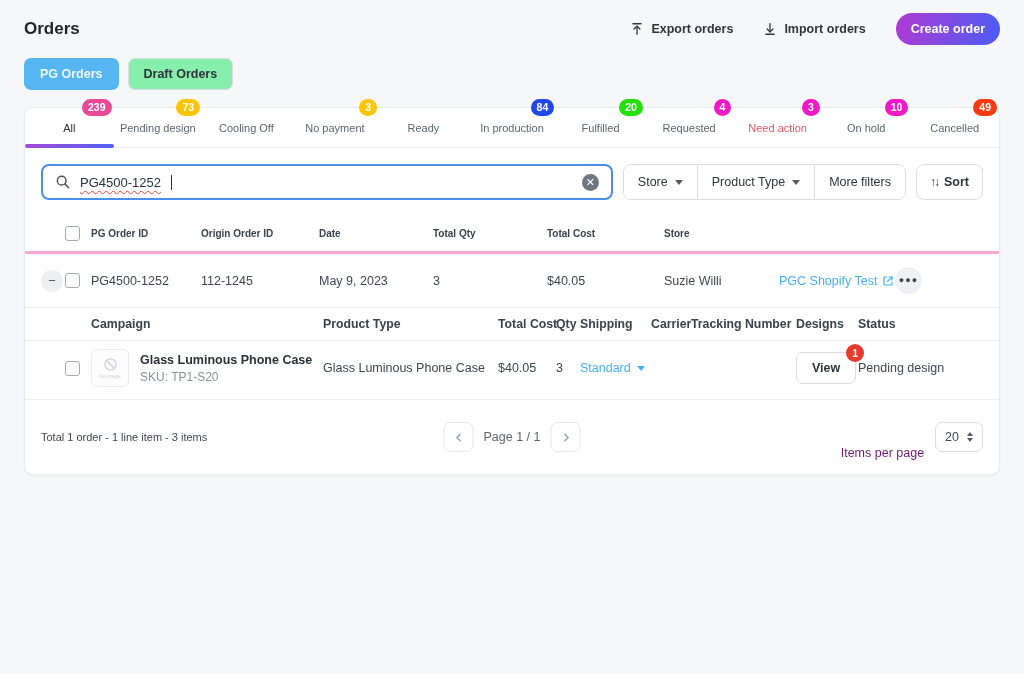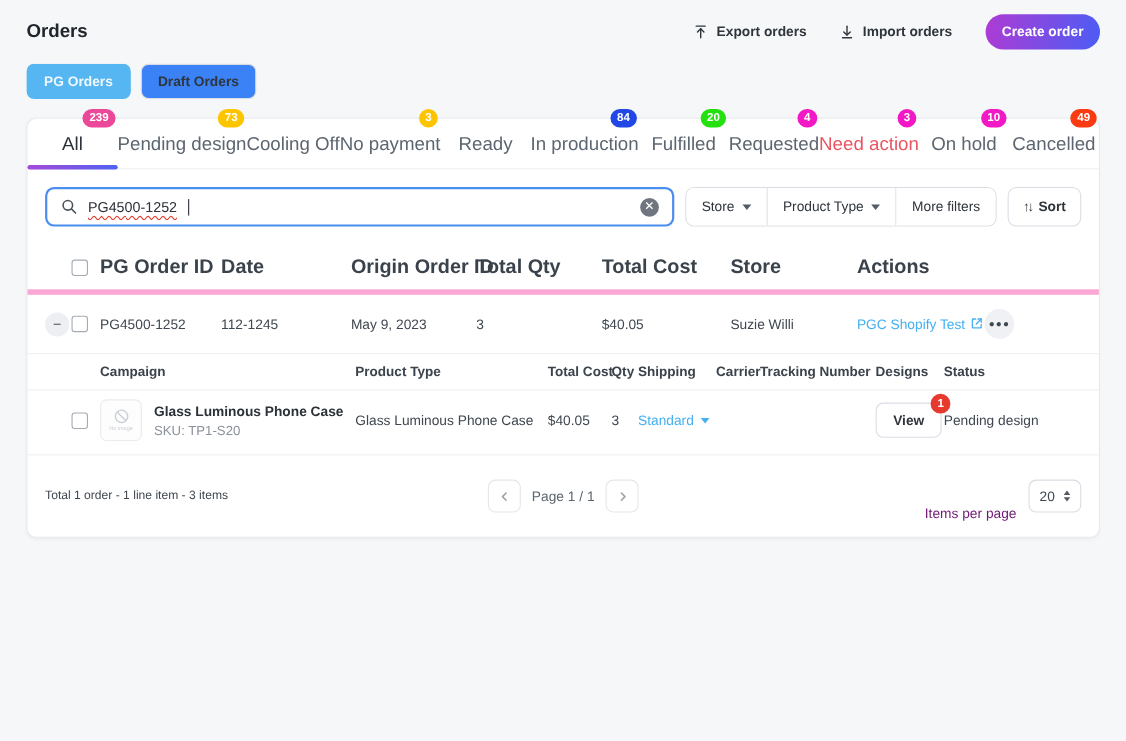--- a/index.html
+++ b/index.html
@@ -17,27 +17,27 @@
   .text-btn { display:flex; align-items:center; gap:7px; font-weight:bold; font-size:12.5px; color:#2f353c; cursor:pointer; background:none; border:none; }
   .create-btn {
     border:none; cursor:pointer; color:#fff; font-weight:bold; font-size:12.5px;
     padding:9px 15px; border-radius:16px;
     background:linear-gradient(100deg, #ae3bd3 0%, #4b5df5 100%);
   }
   
   .type-tabs { display:flex; gap:9px; padding:13px 24px 0 24px; }
   .type-tab { padding:8px 15px; border-radius:7px; font-size:12.5px; font-weight:bold; cursor:pointer; border:1px solid transparent; }
   .type-tab.active { background:#55b6f1; color:#eef8ff; }
-  .type-tab.inactive { background:#3b82f6; border-color:#d9dde3; color:#2f353c;text-align:right; }
+  .type-tab.inactive { background:#86efac; border-color:#d9dde3; color:#2f353c;text-align:right; }
   
   .card { margin:17px 24px 0 24px; background:#fff; border:1px solid #e9ebef; border-radius:9px; box-shadow:0 1px 3px rgba(20,30,40,.04); }
   
   .status-tabs { display:flex; border-bottom:1px solid #edeff2; }
   .status-tab { flex:1; position:relative; text-align:center; padding:13px 0 12px 0; cursor:pointer; }
-  .tab-label { font-size:17px; color:#5c6670; white-space:nowrap; }
+  .tab-label { font-size:11px; color:#5c6670; white-space:nowrap; }
   .status-tab.active .tab-label { color:#2b3138; }
   .status-tab.active::after {
     content:""; position:absolute; left:0; right:0; bottom:-1px; height:4px; border-radius:3px;
     background:linear-gradient(90deg,#a44ad9,#4f62f3);
   }
   .tab-badge {
     position:absolute; top:-9px; right:2px; min-width:15px; padding:2px 6px; border-radius:10px;
     color:#fff; font-size:10.5px; font-weight:bold; text-align:center; line-height:1.2;
   }
   .tab-badge:empty { display:none; }
@@ -59,32 +59,32 @@
   }
   .filter-group { display:flex; border:1px solid #d9dde3; border-radius:8px; overflow:hidden; background:#fff; height:36px; }
   .filter-btn { display:flex; align-items:center; gap:7px; padding:0 14px; font-size:12.5px; color:#2f353c; background:#fff; border:none; border-right:1px solid #d9dde3; cursor:pointer; white-space:nowrap; }
   .filter-btn:last-child { border-right:none; }
   .sort-btn { display:flex; align-items:center; gap:6px; height:36px; padding:0 13px; border:1px solid #d9dde3; border-radius:8px; background:#fff; font-size:12.5px; font-weight:bold; color:#2f353c; cursor:pointer; }
   .sort-glyph { font-size:12px; letter-spacing:-2px; color:#2f353c; }
   .tri-down { width:0; height:0; border-left:4px solid transparent; border-right:4px solid transparent; border-top:5px solid #555b63; }
   
   .grid-main { display:grid; grid-template-columns:24px 26px 110px 118px 114px 114px 117px 115px 116px 1fr; align-items:center; padding:0 16px; }
   .grid-sub  { display:grid; grid-template-columns:24px 26px 232px 175px 58px 24px 71px 40px 105px 62px 1fr; align-items:center; padding:0 16px; }
-  .thead { border-bottom:5px solid #f9a8d4; font-weight:bold; color:#3a424b; font-size:18px; }
+  .thead { border-bottom:3px solid #f9a8d4; font-weight:bold; color:#3a424b; font-size:10px; }
   .thead > div { padding:10px 0; white-space:nowrap; }
   .order-row { border-bottom:1px solid #edeff2; padding-top:13px; padding-bottom:13px; font-size:12.5px; }
   .sub-head { border-bottom:1px solid #edeff2; font-weight:bold; color:#3a424b; font-size:12.3px; }
   .sub-head > div { padding:9px 0; white-space:nowrap; }
   .line-row { border-bottom:1px solid #edeff2; padding-top:8px; padding-bottom:12px; font-size:12.5px; }
   .cb { width:15px; height:15px; border:1.5px solid #a3aab4; border-radius:3px; background:#fff; cursor:pointer; }
   .expand-btn {
     width:22px; height:22px; border-radius:50%; background:#edeff2; border:none; cursor:pointer;
     display:flex; align-items:center; justify-content:center; color:#4b525b; font-size:13px; line-height:1;
   }
-  .store-link { display:flex; align-items:flex-start; gap:5px; color:#45b0f0; cursor:pointer; white-space:nowrap; }
+  .store-link { display:flex; align-items:center; gap:5px; color:#45b0f0; cursor:pointer; white-space:nowrap; }
   .ellipsis-btn {
     width:27px; height:27px; border-radius:50%; background:#f0f1f4; border:none; cursor:pointer;
     color:#3f4750; font-size:9px; letter-spacing:1px; line-height:1;
   }
   .campaign-cell { display:flex; align-items:center; gap:11px; }
   .thumb {
     width:38px; height:38px; border:1px solid #e9ebef; border-radius:6px; background:#fdfdfe;
     display:flex; flex-direction:column; align-items:center; justify-content:center; gap:1px; flex-shrink:0;
   }
   .thumb-label { font-size:5px; color:#ccd0d6; }
@@ -230,26 +230,25 @@
     <button class="sort-btn">
       <span class="sort-glyph">↑↓</span>
       <span>Sort</span>
     </button>
   </div>
 
   <div class="grid-main thead">
     <div></div>
     <div><span class="cb" style="display:inline-block;vertical-align:middle;"></span></div>
     <div>PG Order ID</div>
+    <div>Origin Order ID</div>
     <div>Date</div>
-    <div>Origin Order ID</div>
     <div>Total Qty</div>
     <div>Total Cost</div>
     <div>Store</div>
-    <div>Actions</div>
   </div>
 
   <div class="grid-main order-row">
     <div>
         <button class="expand-btn">−</button>
       </div>
     <div><span class="cb" style="display:inline-block;vertical-align:middle;"></span></div>
     <div>PG4500-1252</div>
     <div>112-1245</div>
     <div>May 9, 2023</div>

